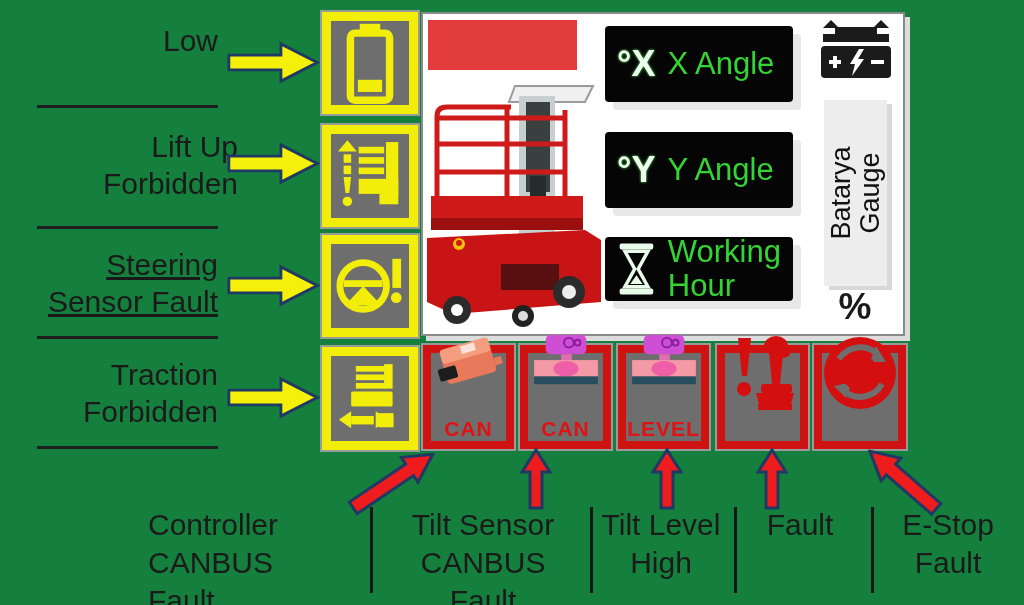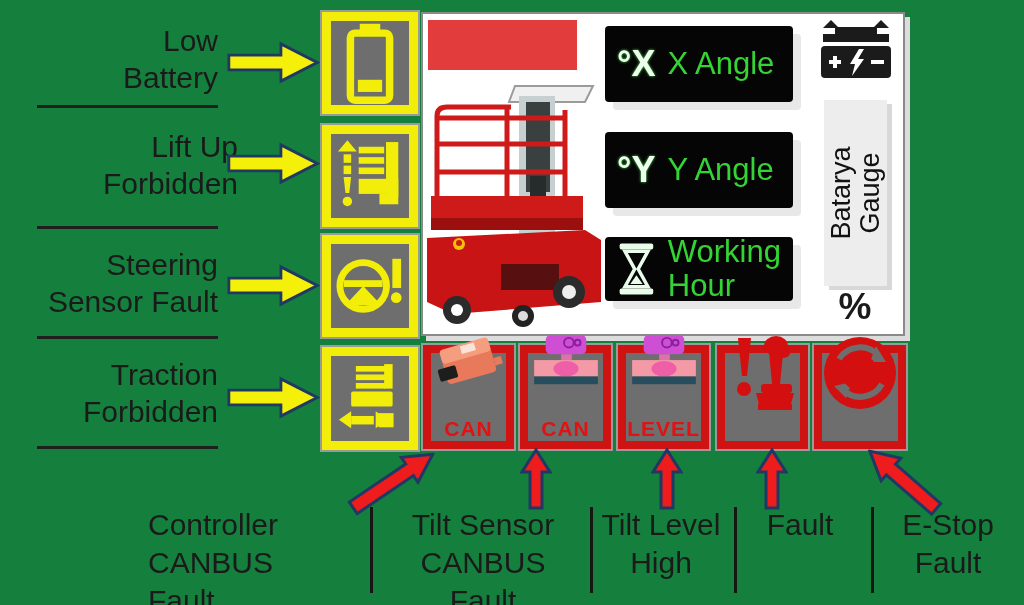--- a/index.html
+++ b/index.html
@@ -38,31 +38,30 @@
   .vdiv{position:absolute;top:507px;width:3px;height:86px;background:#161616;}
   .arrow{position:absolute;}
 </style>
 </head>
 <body>
 
 <div class="stage">
 
   <div class="llabel" style="top:22px;">
     <div>Low</div>
-    <div>Battery</div>
   </div>
   <div class="sep" style="top:105px;"></div>
 
   <div class="llabel" style="top:128px;padding-left:20px;">
     <div>Lift Up</div>
     <div>Forbidden</div>
   </div>
   <div class="sep" style="top:226px;"></div>
 
-  <div class="llabel" style="top:246px;">
+  <div class="llabel" style="top:246px;text-decoration:underline;">
     <div>Steering</div>
     <div>Sensor Fault</div>
   </div>
   <div class="sep" style="top:336px;"></div>
 
   <div class="llabel" style="top:356px;">
     <div>Traction</div>
     <div>Forbidden</div>
   </div>
   <div class="sep" style="top:446px;"></div>

